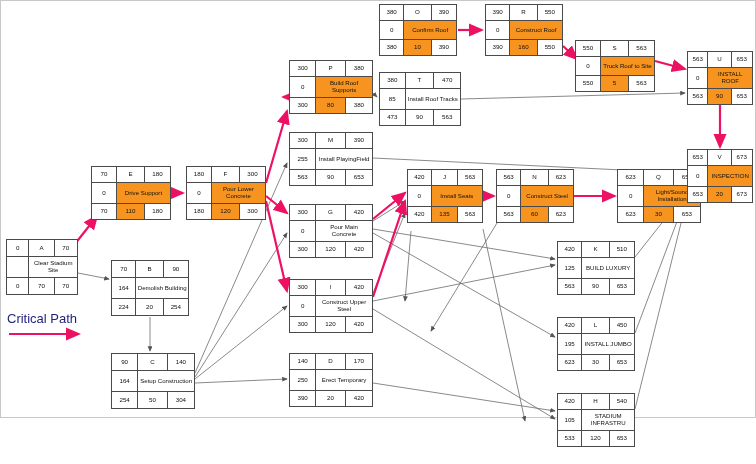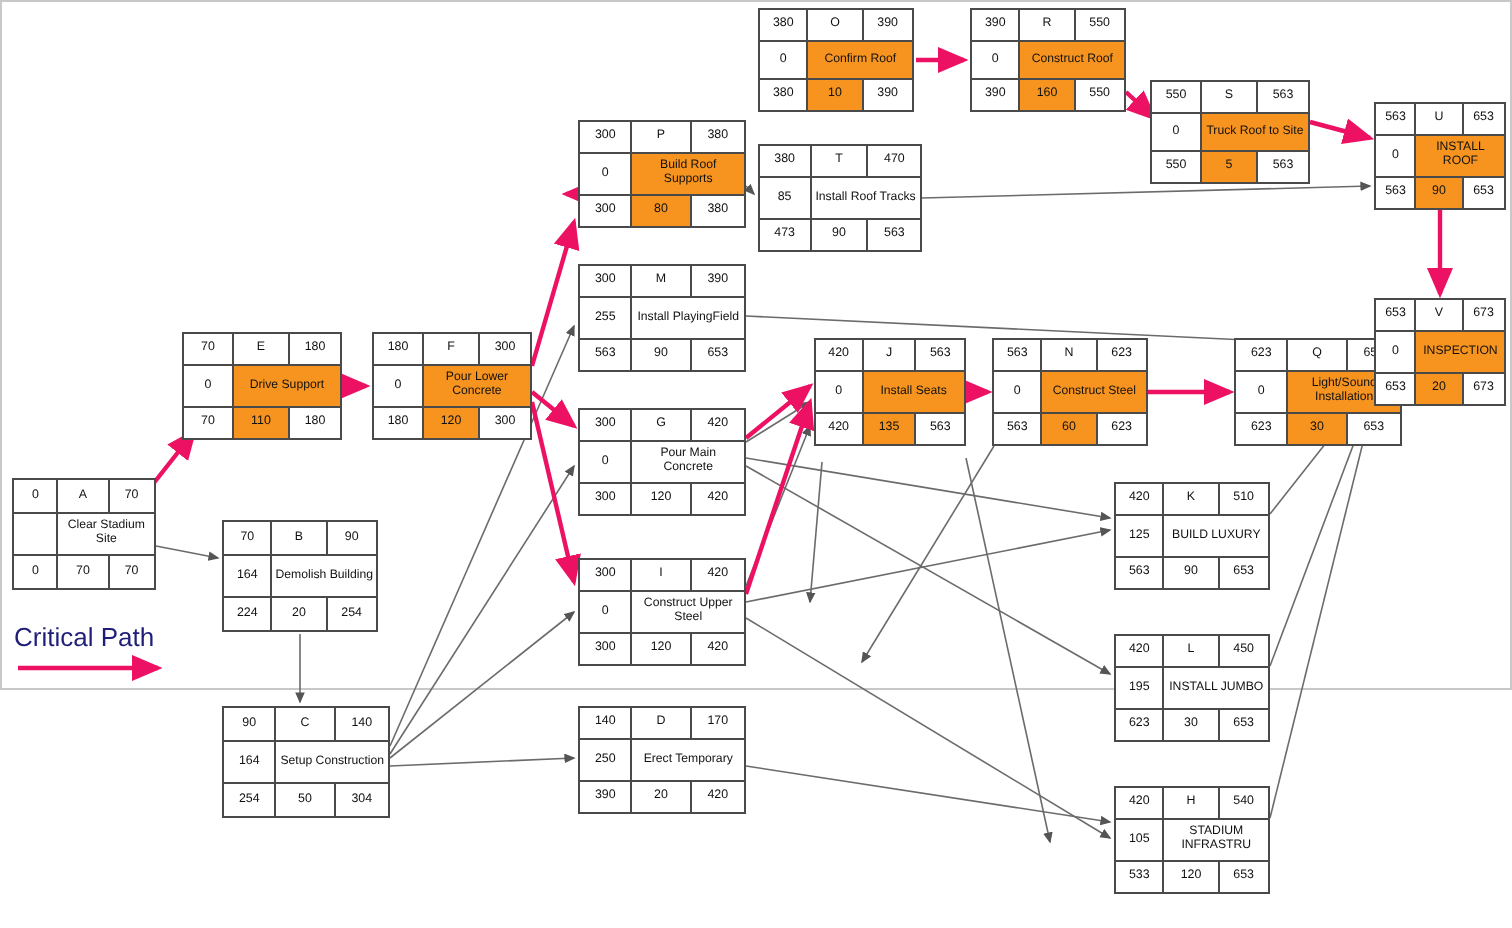--- a/index.html
+++ b/index.html
@@ -4,21 +4,21 @@
 <style>
   html,body{margin:0;padding:0;}
   body{
     width:756px;height:464px;
     background:#ffffff;
     font-family:"Liberation Sans", sans-serif;
     position:relative;
     overflow:hidden;
   }
   #canvas{
-    position:absolute;left:0;top:0;width:756px;height:345px;
+    position:absolute;left:0;top:0;width:756px;height:418px;
     border:1px solid #c8c8c8;
     box-sizing:border-box;
   }
   svg#edges{
     position:absolute;left:0;top:0;width:756px;height:464px;
     pointer-events:none;
   }
   .node{
     position:absolute;
     border:1px solid #4a4a4a;

